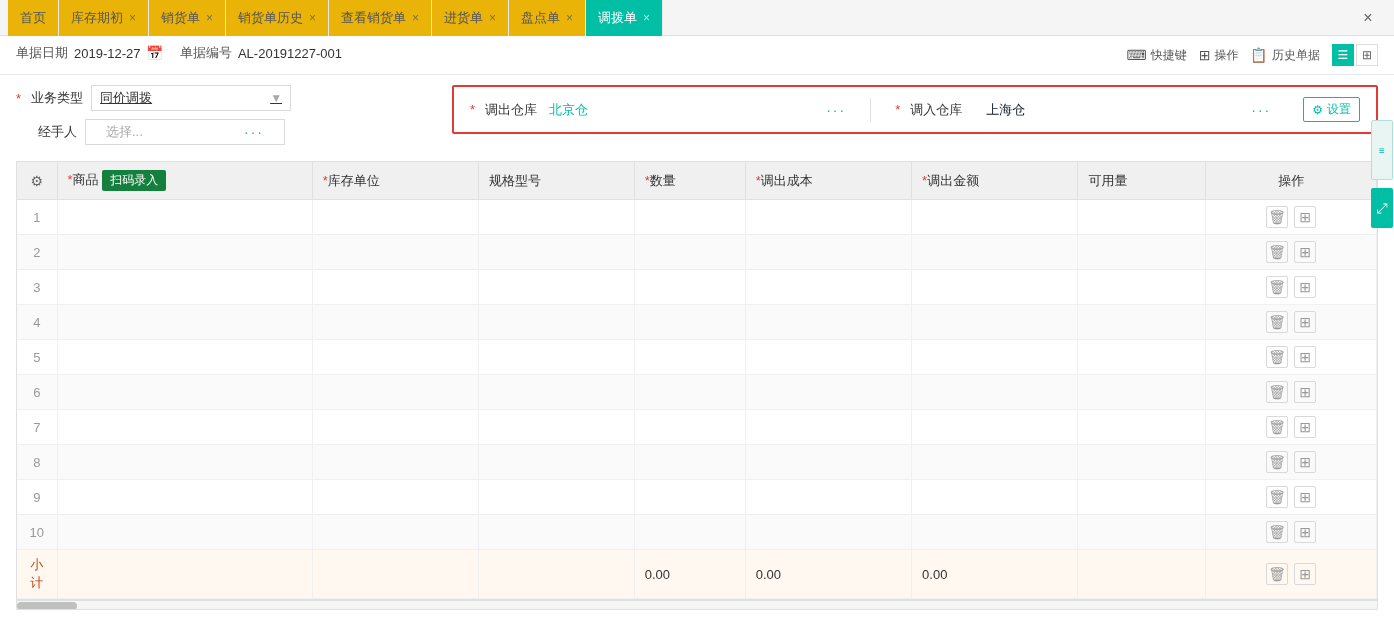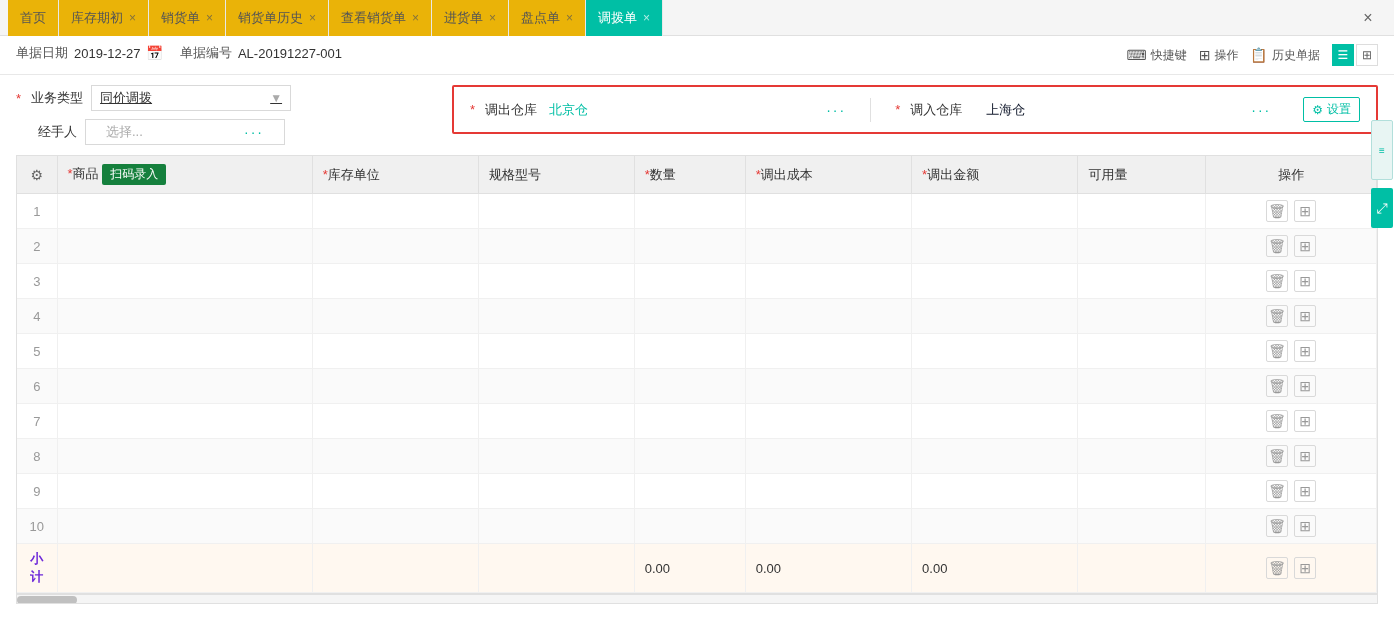--- a/index.html
+++ b/index.html
@@ -46,21 +46,21 @@
     
     .form-area {
       padding: 10px 16px; display: flex; gap: 16px; align-items: flex-start;
     }
     .form-left { flex: 0 0 420px; }
     .form-right {
       flex: 1; border: 2px solid #e53935; border-radius: 2px; padding: 10px 16px;
       display: flex; align-items: center; gap: 0;
     }
     .form-row { display: flex; align-items: center; gap: 8px; margin-bottom: 8px; }
-    .form-row:last-child { margin-bottom: 0; }
+    .form-row:last-child { margin-bottom: 6px; }
     .required-star { color: #e53935; margin-right: 2px; }
     .field-label { color: #333; white-space: nowrap; }
     .field-value { color: #333; }
     .field-select { display: flex; align-items: center; gap: 12px; text-decoration: underline; }
     .dropdown-arrow { color: #aaa; cursor: pointer; font-size: 12px; }
     .more-dots { color: #00bfa5; cursor: pointer; letter-spacing: 2px; font-size: 14px; margin-left: 6px; }
     .select-placeholder { color: #aaa; }
 
     
     .warehouse-section {
@@ -440,21 +440,21 @@
     <td></td>
     <td></td>
     <td>
       <div class="action-cell">
         <div class="action-icon" title="删除">🗑</div>
         <div class="action-icon" title="复制">⊞</div>
       </div>
     </td>
   </tr>
           <tr class="subtotal">
-  <td class="row-num" style="color:#6d28d9;font-weight:700;" colspan="1">小计</td>
+  <td class="row-num" style="color:#c2410c;font-weight:400;" colspan="1">小计</td>
   <td></td>
   <td></td>
   <td></td>
   <td class="zero-value">0.00</td>
   <td class="zero-value">0.00</td>
   <td class="zero-value">0.00</td>
   <td></td>
   <td>
     <div class="action-cell">
       <div class="action-icon">🗑</div>

